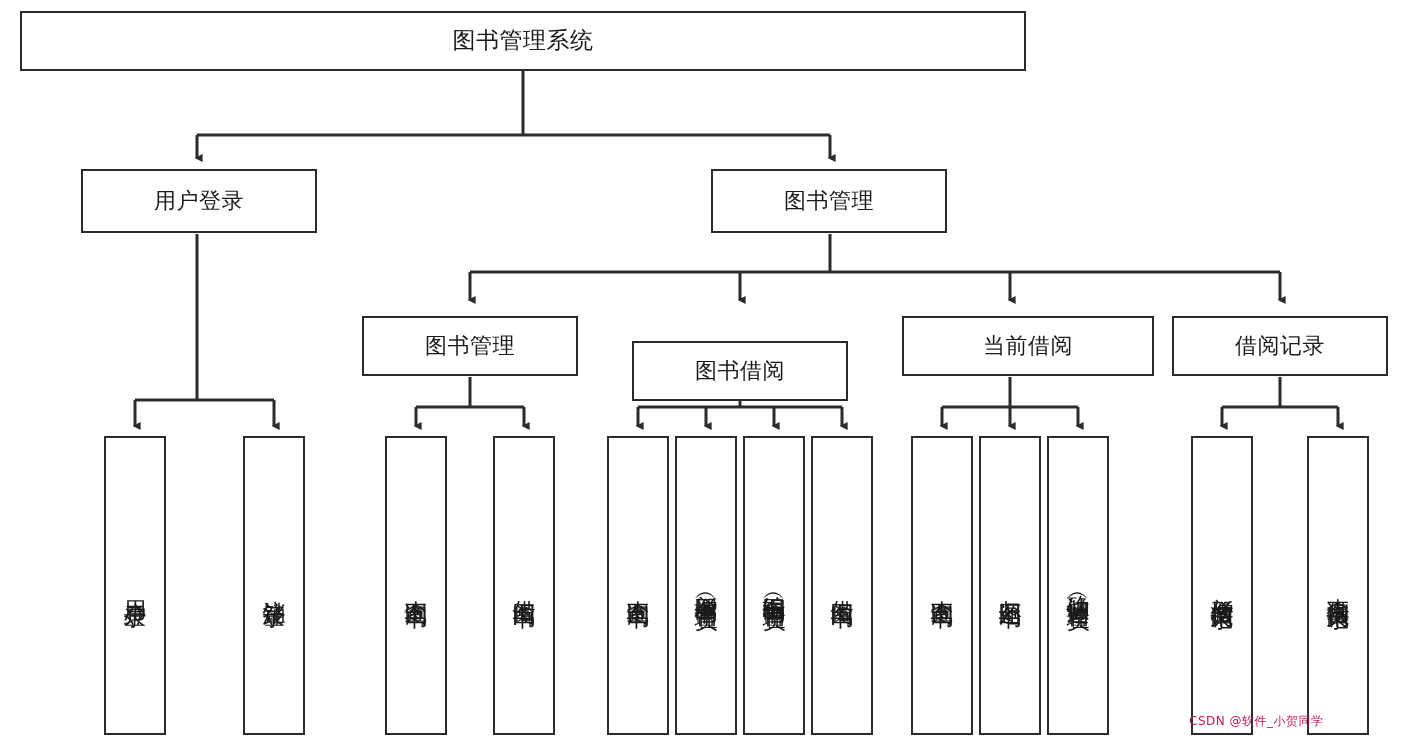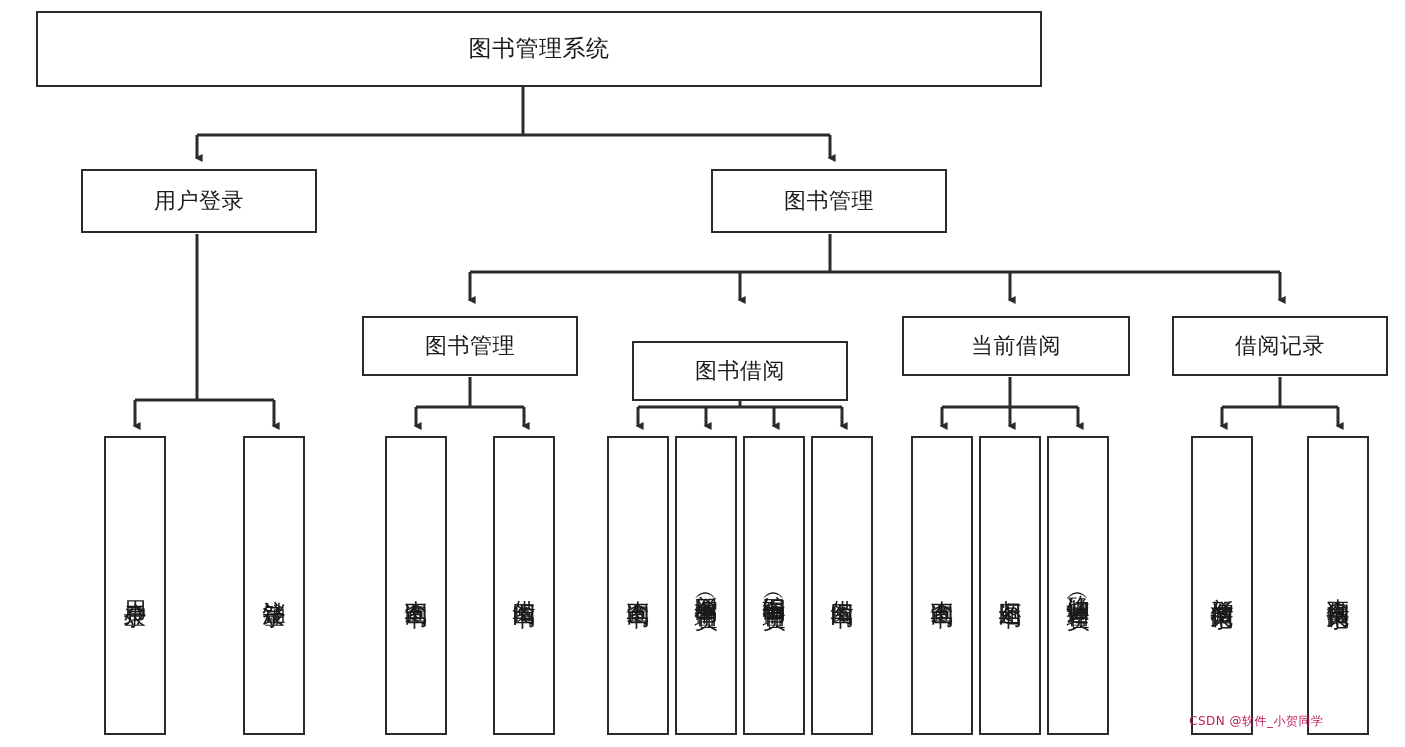--- a/index.html
+++ b/index.html
@@ -111,31 +111,31 @@
       <path d="M1010,407 L1010,426" marker-end="url(#arrowhead)"></path>
       <path d="M1078,407 L1078,426" marker-end="url(#arrowhead)"></path>
 
       <path d="M1280,377 L1280,407"></path>
       <path d="M1222,407 L1338,407"></path>
       <path d="M1222,407 L1222,426" marker-end="url(#arrowhead)"></path>
       <path d="M1338,407 L1338,426" marker-end="url(#arrowhead)"></path>
     </g>
   </svg>
 
-  <div class="node node-h node-root" style="left:20px; top:11px; width:1006px; height:76px;margin-left:16px;">图书管理系统</div>
+  <div class="node node-h node-root" style="left:20px; top:11px; width:1006px; height:60px;">图书管理系统</div>
 
   <div class="node node-h" style="left:81px; top:169px; width:236px; height:64px;">用户登录</div>
 
   <div class="node node-h" style="left:711px; top:169px; width:236px; height:64px;">图书管理</div>
 
   <div class="node node-h" style="left:362px; top:316px; width:216px; height:60px;">图书管理</div>
 
   <div class="node node-h" style="left:632px; top:316px; width:216px; height:60px;margin-top:25px;">图书借阅</div>
 
-  <div class="node node-h" style="left:902px; top:316px; width:228px; height:60px;">当前借阅</div>
+  <div class="node node-h" style="left:902px; top:316px; width:252px; height:60px;">当前借阅</div>
 
   <div class="node node-h" style="left:1172px; top:316px; width:216px; height:60px;">借阅记录</div>
 
   <div class="node node-v" style="left:104px; top:436px; width:62px; height:299px;">用户登录</div>
 
   <div class="node node-v" style="left:243px; top:436px; width:62px; height:299px;">注销登录</div>
 
   <div class="node node-v" style="left:385px; top:436px; width:62px; height:299px;">查询图书</div>
 
   <div class="node node-v" style="left:493px; top:436px; width:62px; height:299px;">借阅图书</div>

